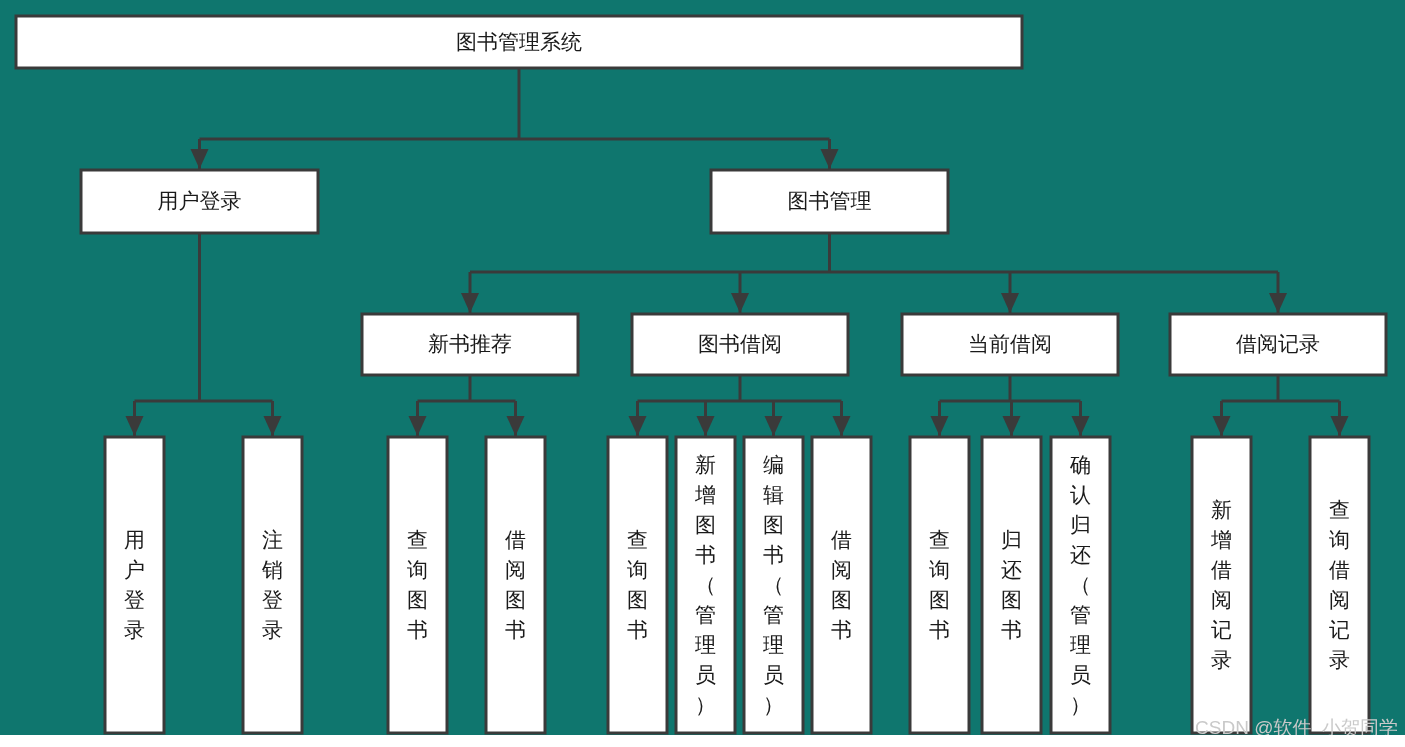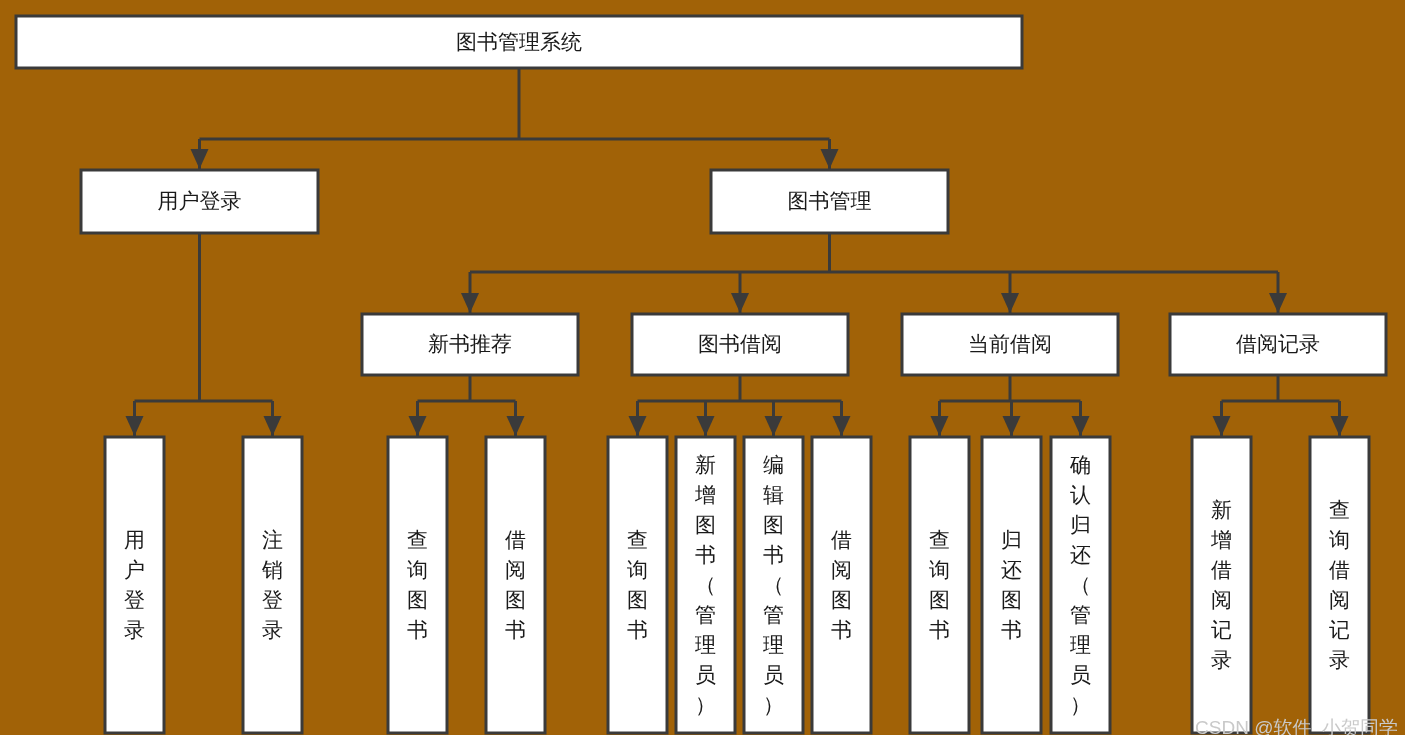--- a/index.html
+++ b/index.html
@@ -8,21 +8,21 @@
     padding: 0;
     background: #ffffff;
   }
   body {
     font-family: "Liberation Sans", "DejaVu Sans", sans-serif;
   }
   #diagram-root {
     position: relative;
     width: 1405px;
     height: 735px;
-    background: #a16207;
+    background: #0f766e;
     overflow: hidden;
   }
   svg.diagram-canvas {
     position: absolute;
     left: 0;
     top: 0;
     width: 1405px;
     height: 747px;
   }
   .node-box {

